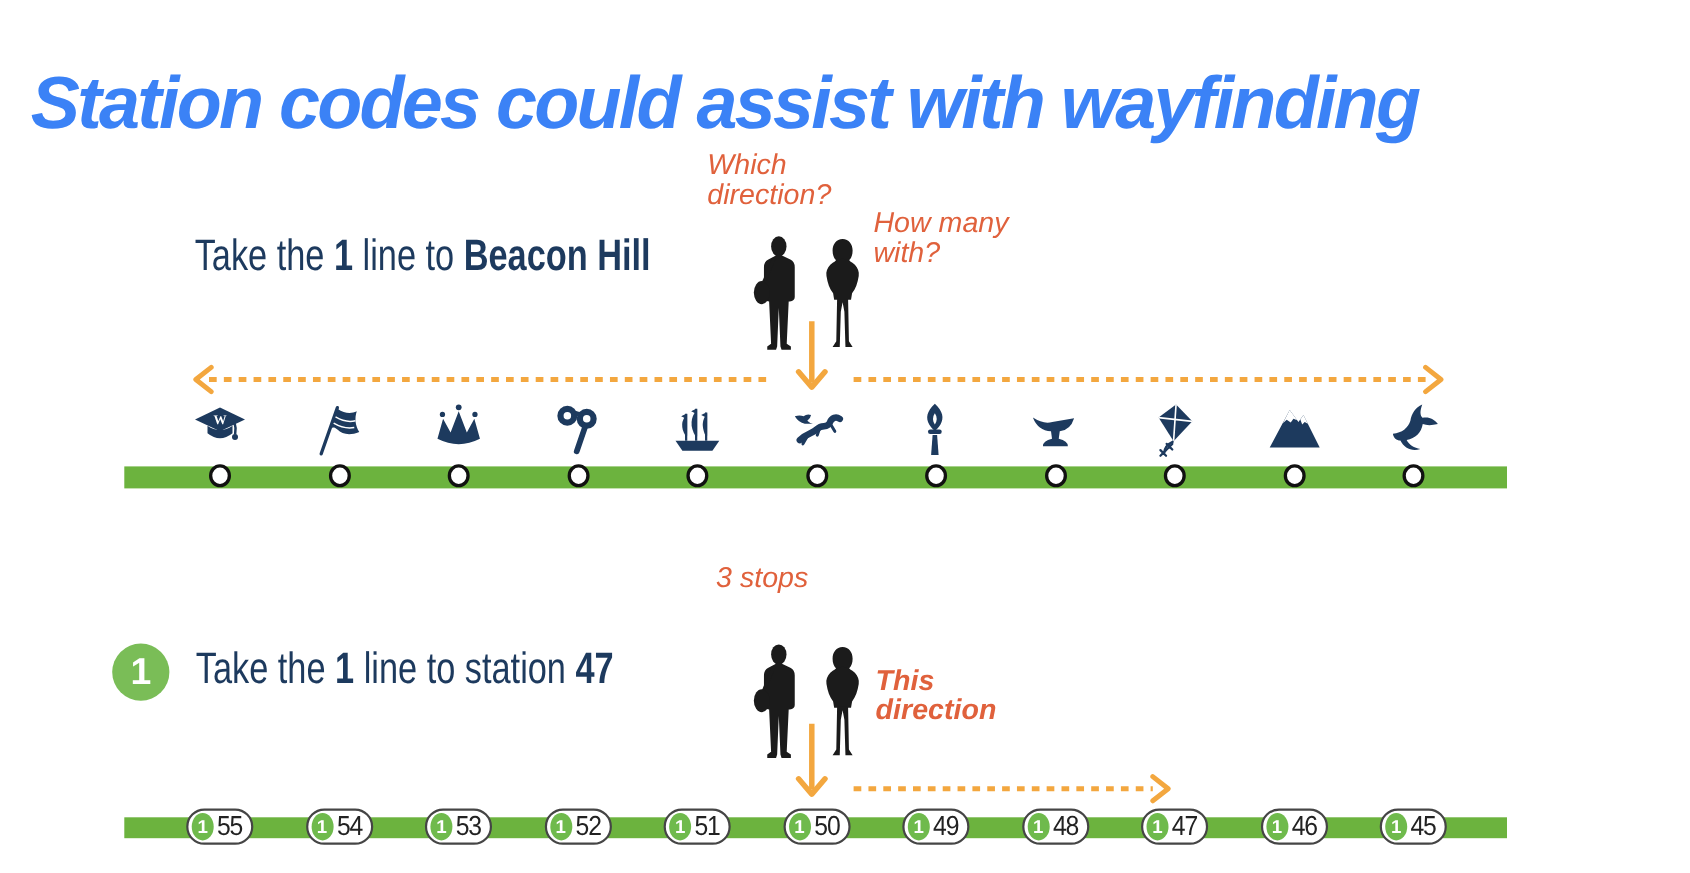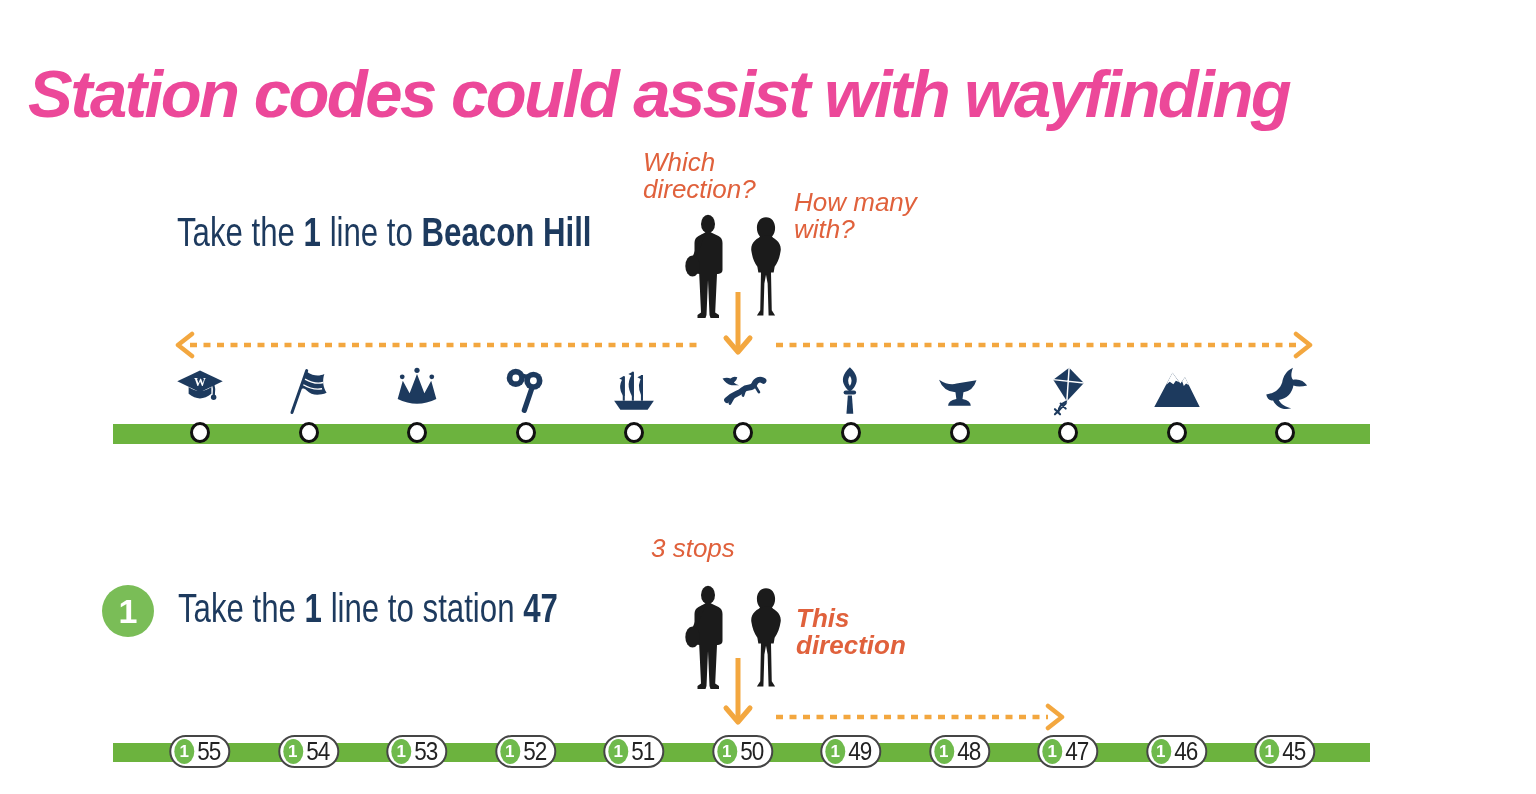--- a/index.html
+++ b/index.html
@@ -6,41 +6,41 @@
   .slide{
     position:relative;
     width:1536px;height:794px;
     background:#ffffff;
     overflow:hidden;
     font-family:"Liberation Sans", sans-serif;
   }
   .page-title{
     position:absolute;left:28px;top:10px;
     font-size:67px;font-weight:700;font-style:italic;
-    letter-spacing:-2.5px;color:#ec4899;white-space:nowrap;
+    letter-spacing:-2.5px;color:#3b82f6;white-space:nowrap;
   }
   
   .instruction{
     position:absolute;
     font-size:40px;color:#1d3a5e;white-space:nowrap;
     transform:scaleX(0.78);transform-origin:left center;
   }
   .instruction span{white-space:pre;}
   .instruction .bold{font-weight:700;}
   .instr-top{left:177px;top:210px;}
   .instr-bottom{left:178px;top:586px;}
   
   .q-label{
     position:absolute;
     font-size:26px;font-style:italic;color:#e0613c;
     line-height:1.02;white-space:pre-line;
   }
-  .q-which{left:643px;top:149px;}
+  .q-which{left:643px;top:136px;}
   .q-howmany{left:794px;top:189px;}
-  .q-stops{left:651px;top:535px;}
+  .q-stops{left:651px;top:512px;}
   .q-thisdir{left:796px;top:605px;font-weight:bold;}
   
   .people{position:absolute;display:flex;gap:13px;}
   .people-top{left:684px;top:214px;}
   .people-bottom{left:684px;top:585px;}
   .people svg{display:block;}
   
   .arrow{position:absolute;}
   .down-arrow-top{left:722px;top:290px;}
   .down-arrow-bottom{left:722px;top:656px;}

